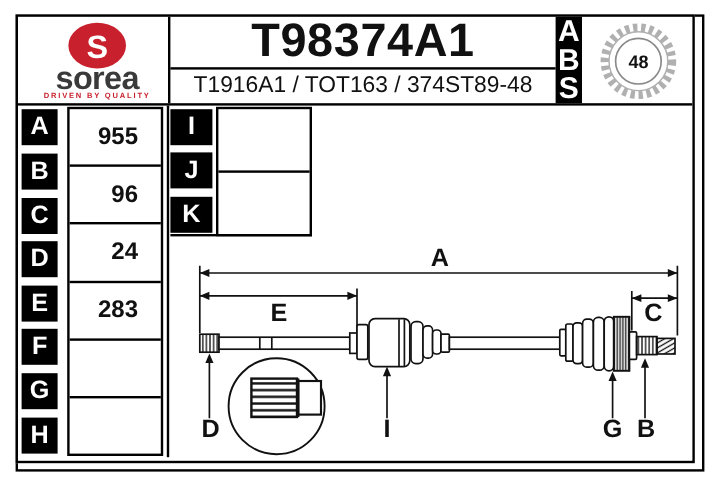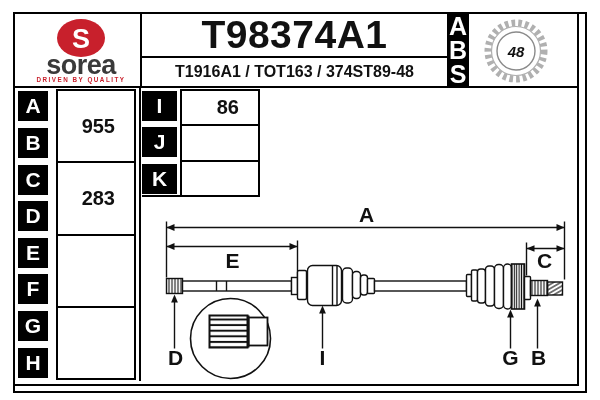--- a/index.html
+++ b/index.html
@@ -15,25 +15,25 @@
 
   
   .header { display:flex; height:74px; border-bottom:2px solid #000; }
   .logo-cell { width:127px; border-right:2px solid #000; position:relative; }
   .logo-cell svg { position:absolute; left:0; top:0; }
   .title-cell { flex:1; display:flex; flex-direction:column; }
   .title-main { height:44px; border-bottom:2px solid #000; display:flex;
                 align-items:center; justify-content:center;
                 font-size:39px; font-weight:700; letter-spacing:.5px; }
   .title-sub  { flex:1; display:flex; align-items:center; justify-content:center;
-                font-size:16px; font-weight:700; }
+                font-size:19px; font-weight:400; }
   .abs-cell { width:22px; background:#000; color:#fff; display:flex;
               flex-direction:column; align-items:center; justify-content:center;
               font-size:25px; font-weight:700; line-height:24px; }
-  .gear-cell { width:108px; position:relative;font-style:italic; }
+  .gear-cell { width:92px; position:relative; }
   .gear-cell svg text { font-weight:700; fill:#111; }
 
   
   .body-area { position:relative; height:293px; }
   .vline-main { position:absolute; left:124px; top:0; width:2px; height:293px; background:#000; }
   .ij-bottom  { position:absolute; left:127px; top:107px; width:118px; height:2px; background:#000; }
 
   .letters-col { position:absolute; display:flex; flex-direction:column; }
   .letters-a { left:3px;  top:0; width:30px; height:293px; }
   .letters-i { left:127px; top:0; width:35px; height:109px; }
@@ -119,39 +119,40 @@
         <div class="lslot">
             <div class="lbox">G</div>
           </div>
         <div class="lslot">
             <div class="lbox">H</div>
           </div>
       </div>
 
       <div class="values-col values-a">
         <div class="vcell">955</div>
+        <div class="vcell">96</div>
+        <div class="vcell">24</div>
         <div class="vcell">283</div>
         <div class="vcell"></div>
         <div class="vcell"></div>
       </div>
 
       <div class="letters-col letters-i">
         <div class="lslot">
             <div class="lbox">I</div>
           </div>
         <div class="lslot">
             <div class="lbox">J</div>
           </div>
         <div class="lslot">
             <div class="lbox">K</div>
           </div>
       </div>
 
       <div class="values-col values-i">
-        <div class="vcell">86</div>
         <div class="vcell"></div>
         <div class="vcell"></div>
       </div>
 
       <svg class="drawing-svg" viewBox="139.5 90.5 437 293">
         <defs>
           <pattern id="vh" width="3" height="6" patternUnits="userSpaceOnUse">
             <path d="M1.5,0 V6" stroke="#111" stroke-width="1.1"></path>
           </pattern>
           <pattern id="vhd" width="2.4" height="6" patternUnits="userSpaceOnUse">

